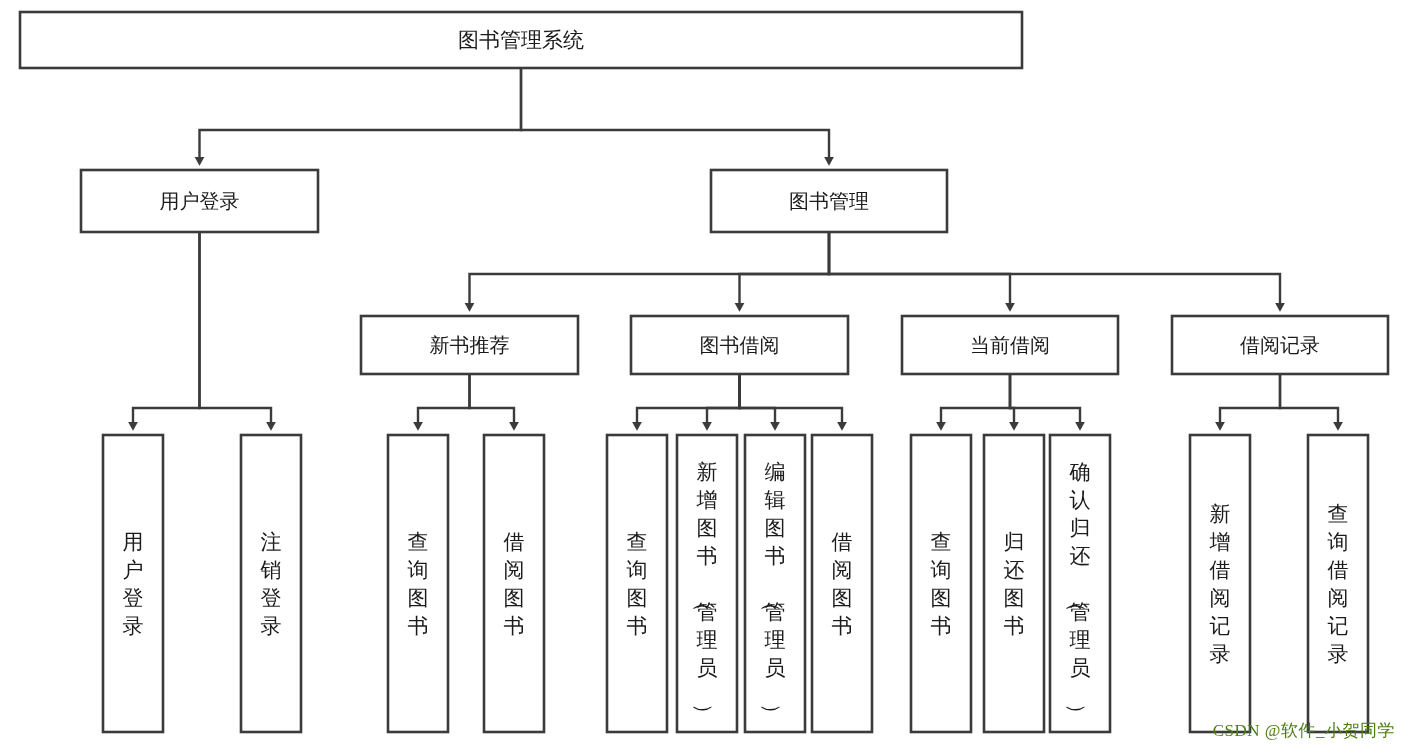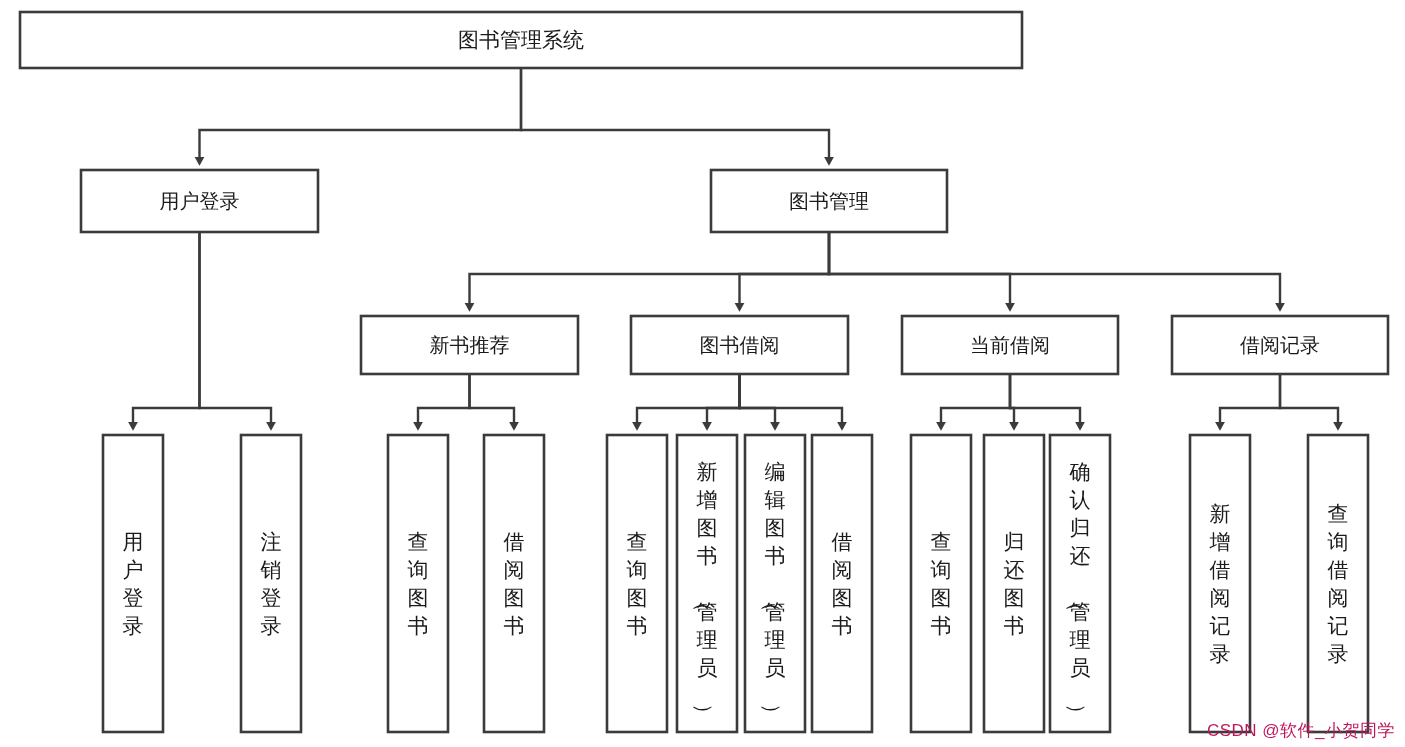--- a/index.html
+++ b/index.html
@@ -25,23 +25,23 @@
   .leaf-label{
     font-family:"DejaVu Sans","Liberation Sans",sans-serif;
     fill:#1b1b1b;
     font-size:21px;
     text-anchor:middle;
   }
   .watermark{
     position:absolute;
     right:10px;
     bottom:5px;
-    font-family:Liberation Sans, sans-serif;
+    font-family:Liberation Serif, serif;
     font-size:17px;
-    color:#be185d;
+    color:#4d7c0f;
     white-space:nowrap;
     letter-spacing:0.5px;
     user-select:none;
   }
 </style>
 </head>
 <body>
 
 <div id="diagram-root">
   <svg id="tree" viewBox="0 0 1405 747" xmlns="http://www.w3.org/2000/svg">

